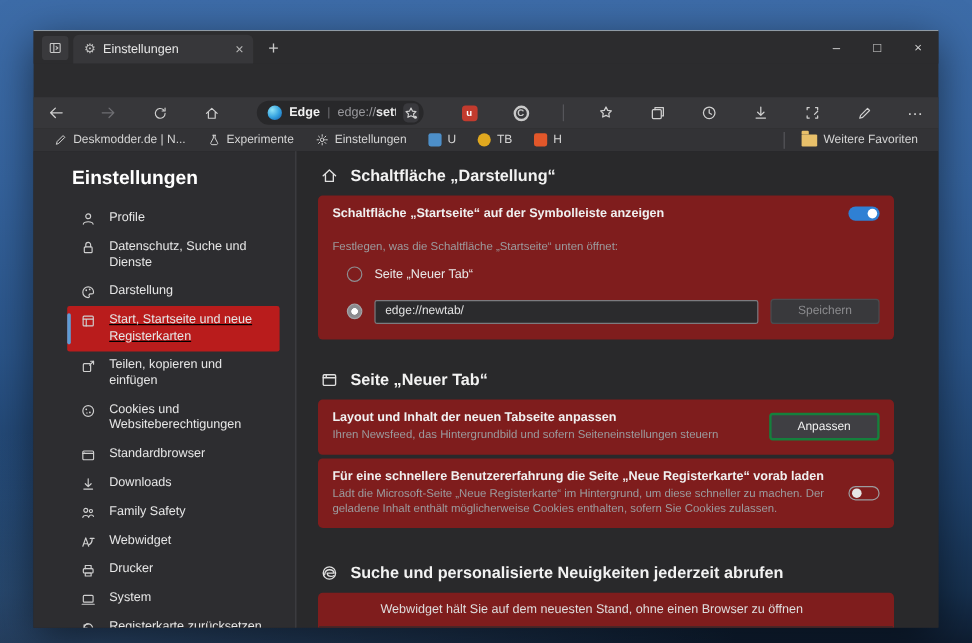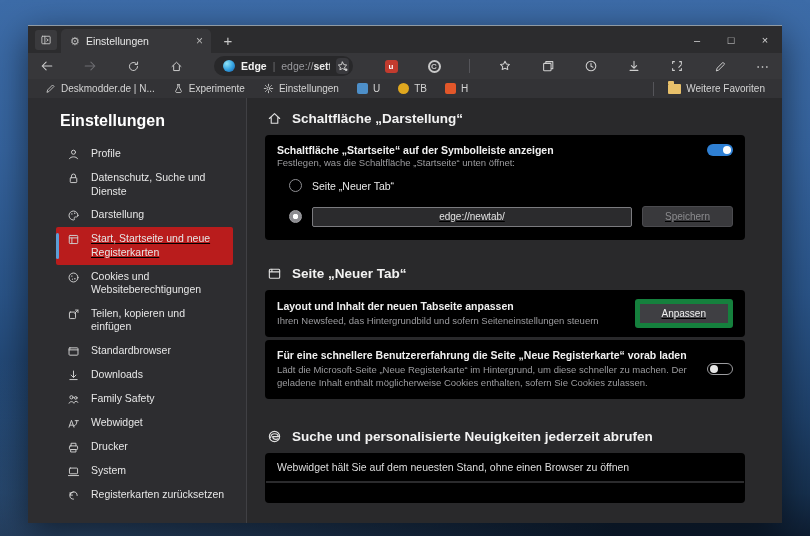--- a/index.html
+++ b/index.html
@@ -23,21 +23,21 @@
   .tab .favicon { color:#bdbdbd; font-size:11px; line-height:1; }
   .tab .title { flex:1; font-size:10.5px; color:#e6e6e6; white-space:nowrap; overflow:hidden; }
   .tab .close { color:#b5b5b5; font-size:12px; padding:0 2px; }
   .newtab { width:22px; height:22px; margin:0 0 2px 6px; color:#c9c9c9; font-size:15px;
     display:flex; align-items:center; justify-content:center; }
   .win-controls { margin-left:auto; display:flex; height:27px; }
   .win-btn { width:34px; display:flex; align-items:center; justify-content:center;
     color:#d6d6d6; font-size:11px; }
 
   
-  .toolbar { height:26px; background:#37373a; display:flex; align-items:center; padding:0 8px; gap:21px; }
+  .toolbar { height:26px; background:#37373a; display:flex; align-items:center; padding:0 8px; gap:21px;margin-top:28px; }
   .nav-btn { width:22px; height:20px; display:flex; align-items:center; justify-content:center; color:#cfcfcf; }
   .nav-btn.disabled { color:#6e6e72; }
   .addr { flex:1; height:20px; margin:0 6px; background:#28282a; border-radius:10px;
     display:flex; align-items:center; padding:0 4px 0 9px; gap:6px; min-width:0; }
   .edge-badge { width:12px; height:12px; border-radius:50%; flex:none;
     background: radial-gradient(circle at 32% 30%, #8fe3f7, #35a3e0 52%, #1861ae 95%); }
   .addr .brand { font-size:10.5px; font-weight:bold; color:#f2f2f2; }
   .addr .sep { color:#6f6f73; font-size:10px; }
   .addr .url { font-size:10.5px; color:#9a9a9e; white-space:nowrap; overflow:hidden; }
   .addr .url b { color:#e9e9e9; font-weight:bold; }
@@ -77,39 +77,39 @@
   .nav-item .nico { flex:none; color:#cfcfcf; margin-top:1px; }
   .nav-item .nlbl { font-size:10.5px; color:#e6e6e6; line-height:1.3; }
   .nav-item.selected { background:#b91c1c;text-decoration:underline; }
   .nav-item.selected:before { content:""; position:absolute; left:0; top:6px; bottom:6px; width:3px;
     border-radius:2px; background:var(--navbar,#5d9dd5); }
 
   .main { flex:1; padding:13px 37px 0 18px; overflow:hidden; }
   .sec-h { display:flex; align-items:center; gap:10px; margin:0 0 9px 2px; color:#f2f2f2; }
   .sec-h h2 { font-size:13.5px; font-weight:bold; }
   .sec-h .sico { color:#e0e0e0; display:flex; }
-  .card { background:#000000; border-radius:4px;text-decoration:underline; }
+  .card { background:#7f1d1d; border-radius:4px; }
   .m-gap { height:26px; }
   .s-gap { height:3px; }
   .row { display:flex; align-items:center; justify-content:space-between; gap:12px; padding:9px 12px; }
   .row .rt { font-size:10.5px; font-weight:bold; color:#f0f0f0; }
-  .row .rt.normal { font-weight:normal; color:#dedede; }
+  .row .rt.normal { font-weight:normal; color:#dedede;margin-left:40px; }
   .rdesc { font-size:9.5px; color:#9c9c9f; line-height:1.35; margin-top:3px; font-weight:normal; }
   .desc-line { font-size:9.5px; color:#9c9c9f; padding:0 12px; margin-top:-4px; }
   .radio-row { display:flex; align-items:center; gap:10px; padding:7px 12px 7px 24px; }
   .radio-row .rlbl { font-size:10.5px; color:#e8e8e8; }
   .radio { width:13px; height:13px; border-radius:50%; border:1px solid #8e8e92; flex:none; }
   .radio.sel { border:1px solid #a2a2a6;
     background: radial-gradient(circle at center, #ffffff 0 2.5px, #8b8b8f 3px 7px); }
   .url-input { flex:1; height:20px; background:#2b2b2d; border:1px solid #7b7b7f; border-radius:2px;
-    color:#e2e2e2; font-size:10px; padding:0 8px; font-family:"Liberation Sans", sans-serif;text-align:center; }
+    color:#e2e2e2; font-size:10px; padding:0 8px; font-family:"Liberation Sans", sans-serif; }
   .btn { font-size:10px; border-radius:3px; padding:4px 22px; flex:none;
     font-family:"Liberation Sans", sans-serif; }
   .btn.disabled { background:#39393c; border:1px solid #4b4b4f; color:#8b8b8e; }
-  .btn.outline { background:#3f3f43; border:5px solid #15803d; color:#f0f0f0; }
+  .btn.outline { background:#3f3f43; border:2px solid #15803d; color:#f0f0f0; }
   .toggle { width:26px; height:12px; border-radius:7px; position:relative; flex:none; }
   .toggle.on { background:var(--accent,#2f80d4); }
   .toggle.on .knob { right:2px; background:#ffffff; }
   .toggle.off { border:1px solid #9c9c9f; }
   .toggle.off .knob { left:2px; background:#e6e6e6; }
   .knob { position:absolute; top:2px; width:8px; height:8px; border-radius:50%; }
   .toggle.off .knob { top:1px; }
   .divider { height:1px; background:#2b2b2d; margin:0 1px; }
   .ext-link { color:#d8d8d8; display:flex; }
 
@@ -286,36 +286,36 @@
           </div>
           <div class="nav-item selected">
             <svg class="ic nico" width="13" height="13" viewBox="0 0 16 16">
                 <rect x="2.8" y="3" width="10.4" height="10" rx="1"></rect>
                 <path d="M2.8 6h10.4M6 6v7"></path>
               </svg>
             <span class="nlbl">Start, Startseite und neue Registerkarten</span>
           </div>
           <div class="nav-item">
             <svg class="ic nico" width="13" height="13" viewBox="0 0 16 16">
+                <rect x="3" y="5" width="7.5" height="8" rx="1"></rect>
+                <path d="M9.5 6.5L13.5 2.5M10.5 2.5h3v3"></path>
+              </svg>
+            <span class="nlbl">Teilen, kopieren und einfügen</span>
+          </div>
+          <div class="nav-item">
+            <svg class="ic nico" width="13" height="13" viewBox="0 0 16 16">
                 <circle cx="8" cy="8" r="5.5"></circle>
                 <circle class="fill" cx="6" cy="6.3" r=".9"></circle>
                 <circle class="fill" cx="9.7" cy="9.5" r=".9"></circle>
                 <circle class="fill" cx="6.7" cy="10" r=".7"></circle>
               </svg>
             <span class="nlbl">Cookies und Websiteberechtigungen</span>
           </div>
           <div class="nav-item">
             <svg class="ic nico" width="13" height="13" viewBox="0 0 16 16">
-                <rect x="3" y="5" width="7.5" height="8" rx="1"></rect>
-                <path d="M9.5 6.5L13.5 2.5M10.5 2.5h3v3"></path>
-              </svg>
-            <span class="nlbl">Teilen, kopieren und einfügen</span>
-          </div>
-          <div class="nav-item">
-            <svg class="ic nico" width="13" height="13" viewBox="0 0 16 16">
                 <rect x="2.5" y="3.5" width="11" height="9" rx="1"></rect>
                 <path d="M2.5 6h11"></path>
                 <circle class="fill" cx="4.4" cy="4.8" r=".5"></circle>
               </svg>
             <span class="nlbl">Standardbrowser</span>
           </div>
           <div class="nav-item">
             <svg class="ic nico" width="13" height="13" viewBox="0 0 16 16">
                 <path d="M8 2.5V10M5 7.5l3 3 3-3M3.5 13h9"></path>
               </svg>
@@ -348,21 +348,21 @@
                 <rect x="3" y="3.8" width="10" height="7" rx="1"></rect>
                 <path d="M1.8 13h12.4"></path>
               </svg>
             <span class="nlbl">System</span>
           </div>
           <div class="nav-item">
             <svg class="ic nico" width="13" height="13" viewBox="0 0 16 16">
                 <path d="M12.5 8A4.5 4.5 0 1 0 8 12.5M3.8 4.5v3h3"></path>
                 <path d="M8 3.5A4.5 4.5 0 0 0 3.8 7.5"></path>
               </svg>
-            <span class="nlbl">Registerkarten zurücksetzen</span>
+            <span class="nlbl">Registerkarte zurücksetzen</span>
           </div>
 
         </div>
       </aside>
 
       <main class="main">
 
         <div class="sec-h">
           <span class="sico">
               <svg class="ic" width="15" height="15" viewBox="0 0 16 16">
@@ -371,21 +371,21 @@
             </span>
           <h2>Schaltfläche „Darstellung“</h2>
         </div>
         <div class="card">
           <div class="row" style="padding-bottom:0">
             <span class="rt">Schaltfläche „Startseite“ auf der Symbolleiste anzeigen</span>
             <div class="toggle on">
                 <div class="knob"></div>
               </div>
           </div>
-          <div class="desc-line" style="margin-top:1px">Festlegen, was die Schaltfläche „Startseite“ unten öffnet:</div>
+          <div class="desc-line" style="margin-top:16px">Festlegen, was die Schaltfläche „Startseite“ unten öffnet:</div>
           <div class="radio-row" style="margin-top:4px">
             <span class="radio"></span>
             <span class="rlbl">Seite „Neuer Tab“</span>
           </div>
           <div class="radio-row" style="padding-bottom:13px">
             <span class="radio sel"></span>
             <input class="url-input" value="edge://newtab/" style="">
             <button class="btn disabled">Speichern</button>
           </div>
         </div>

